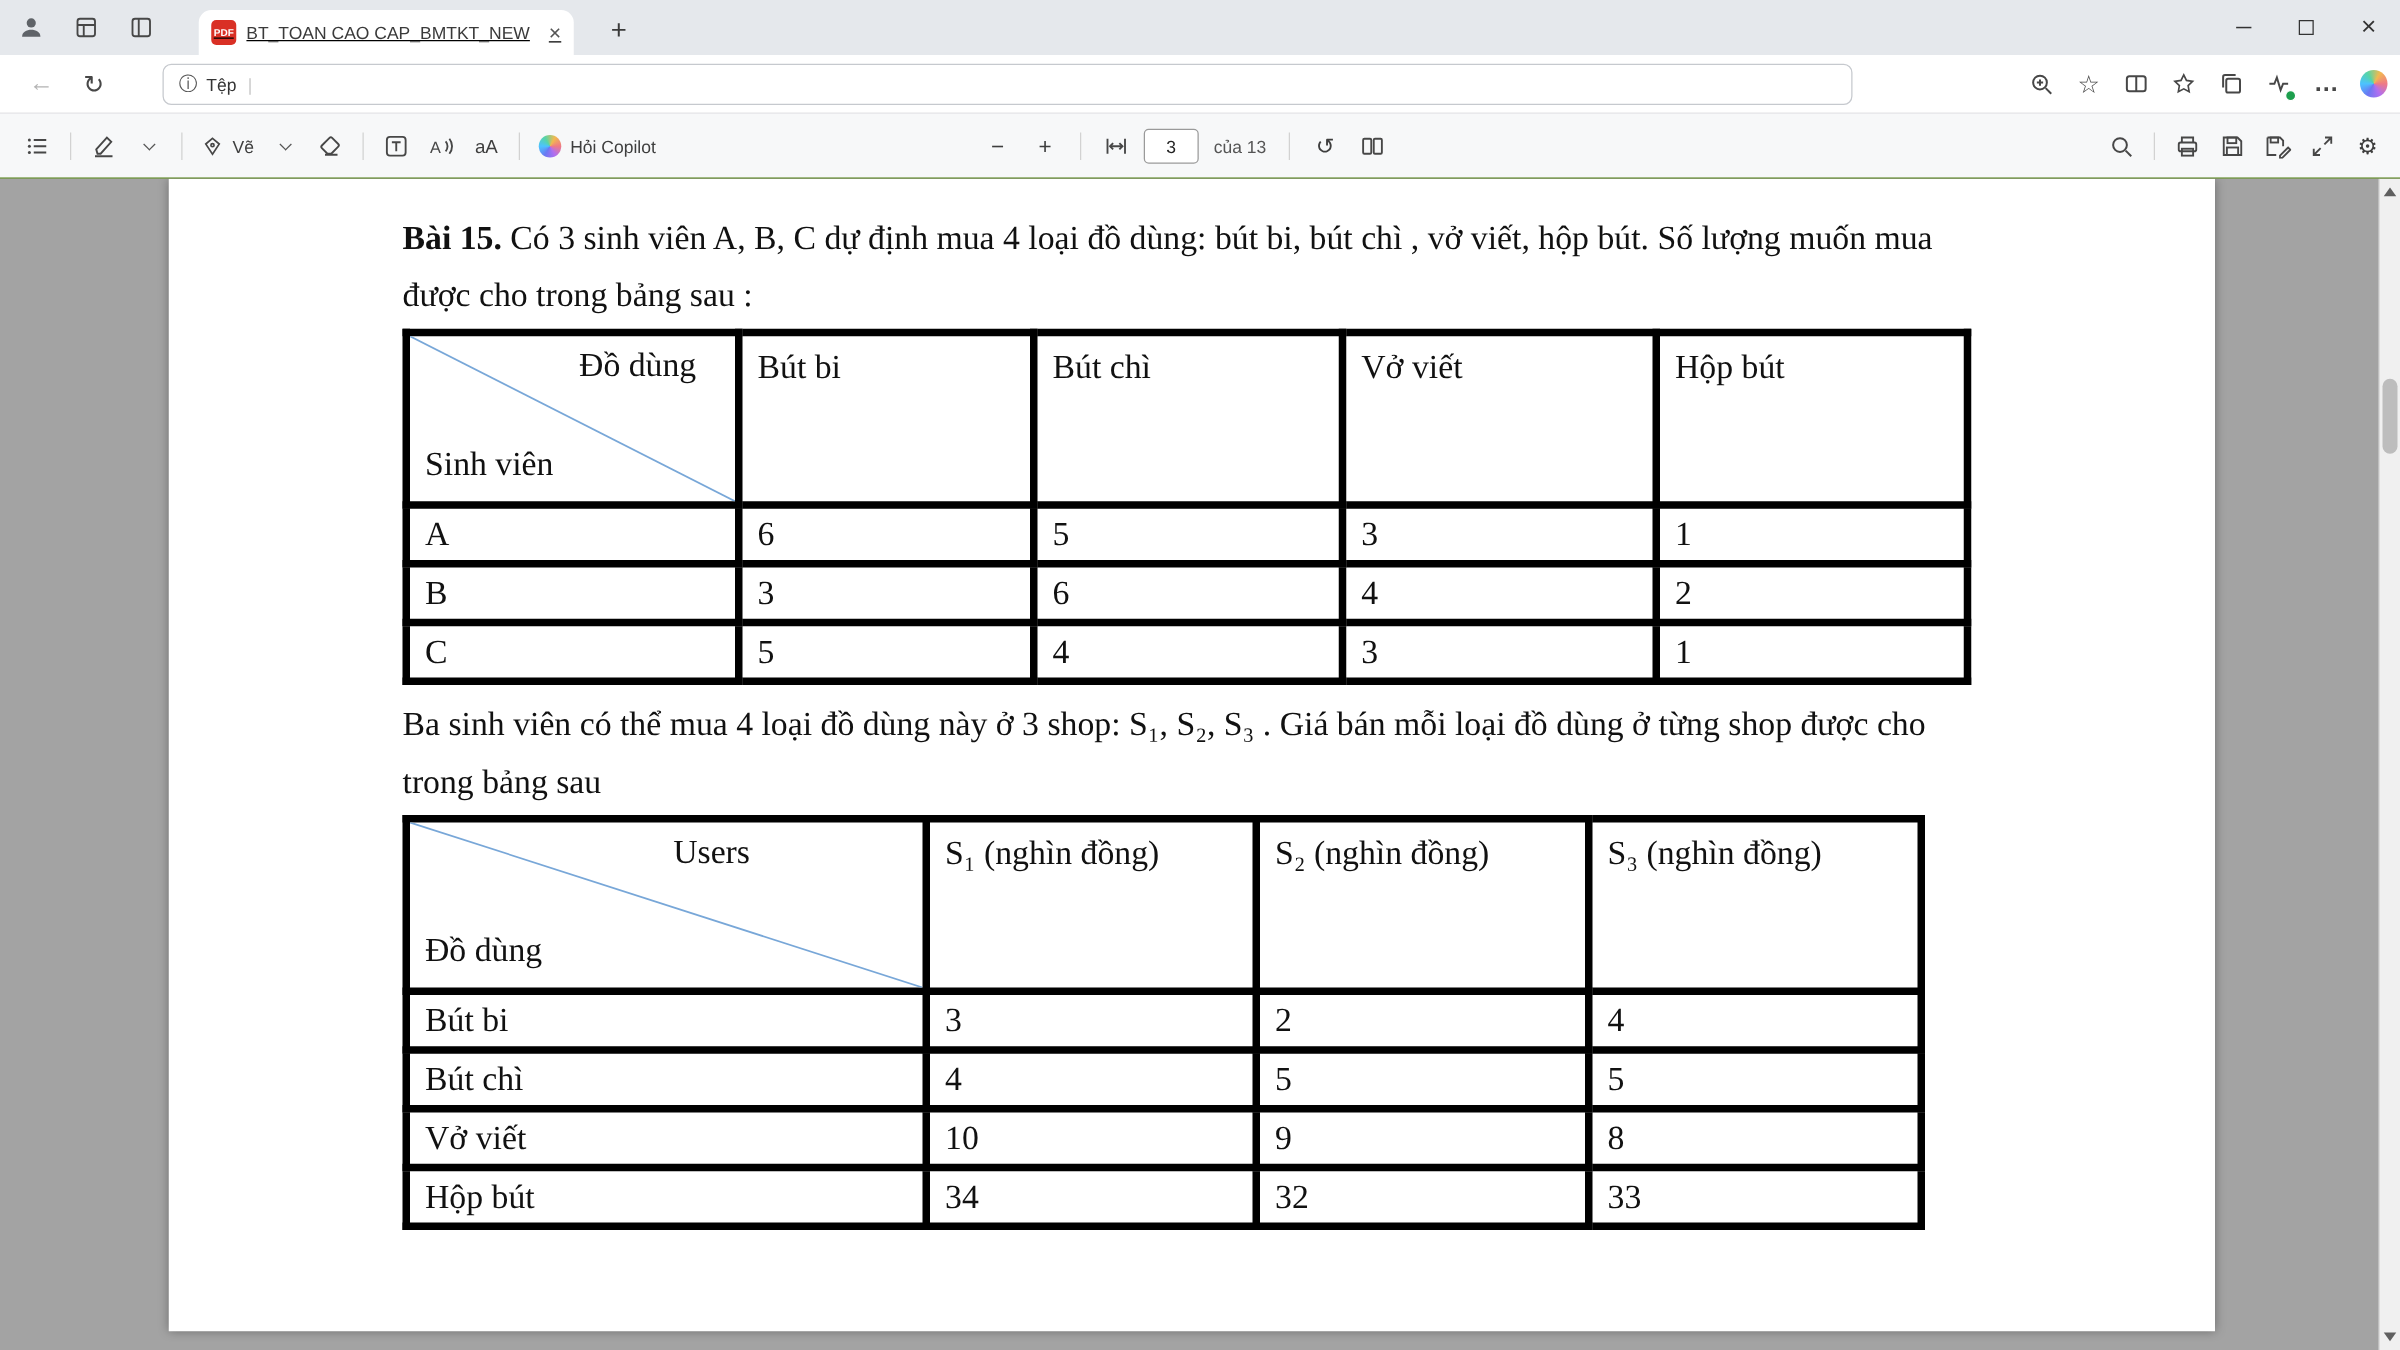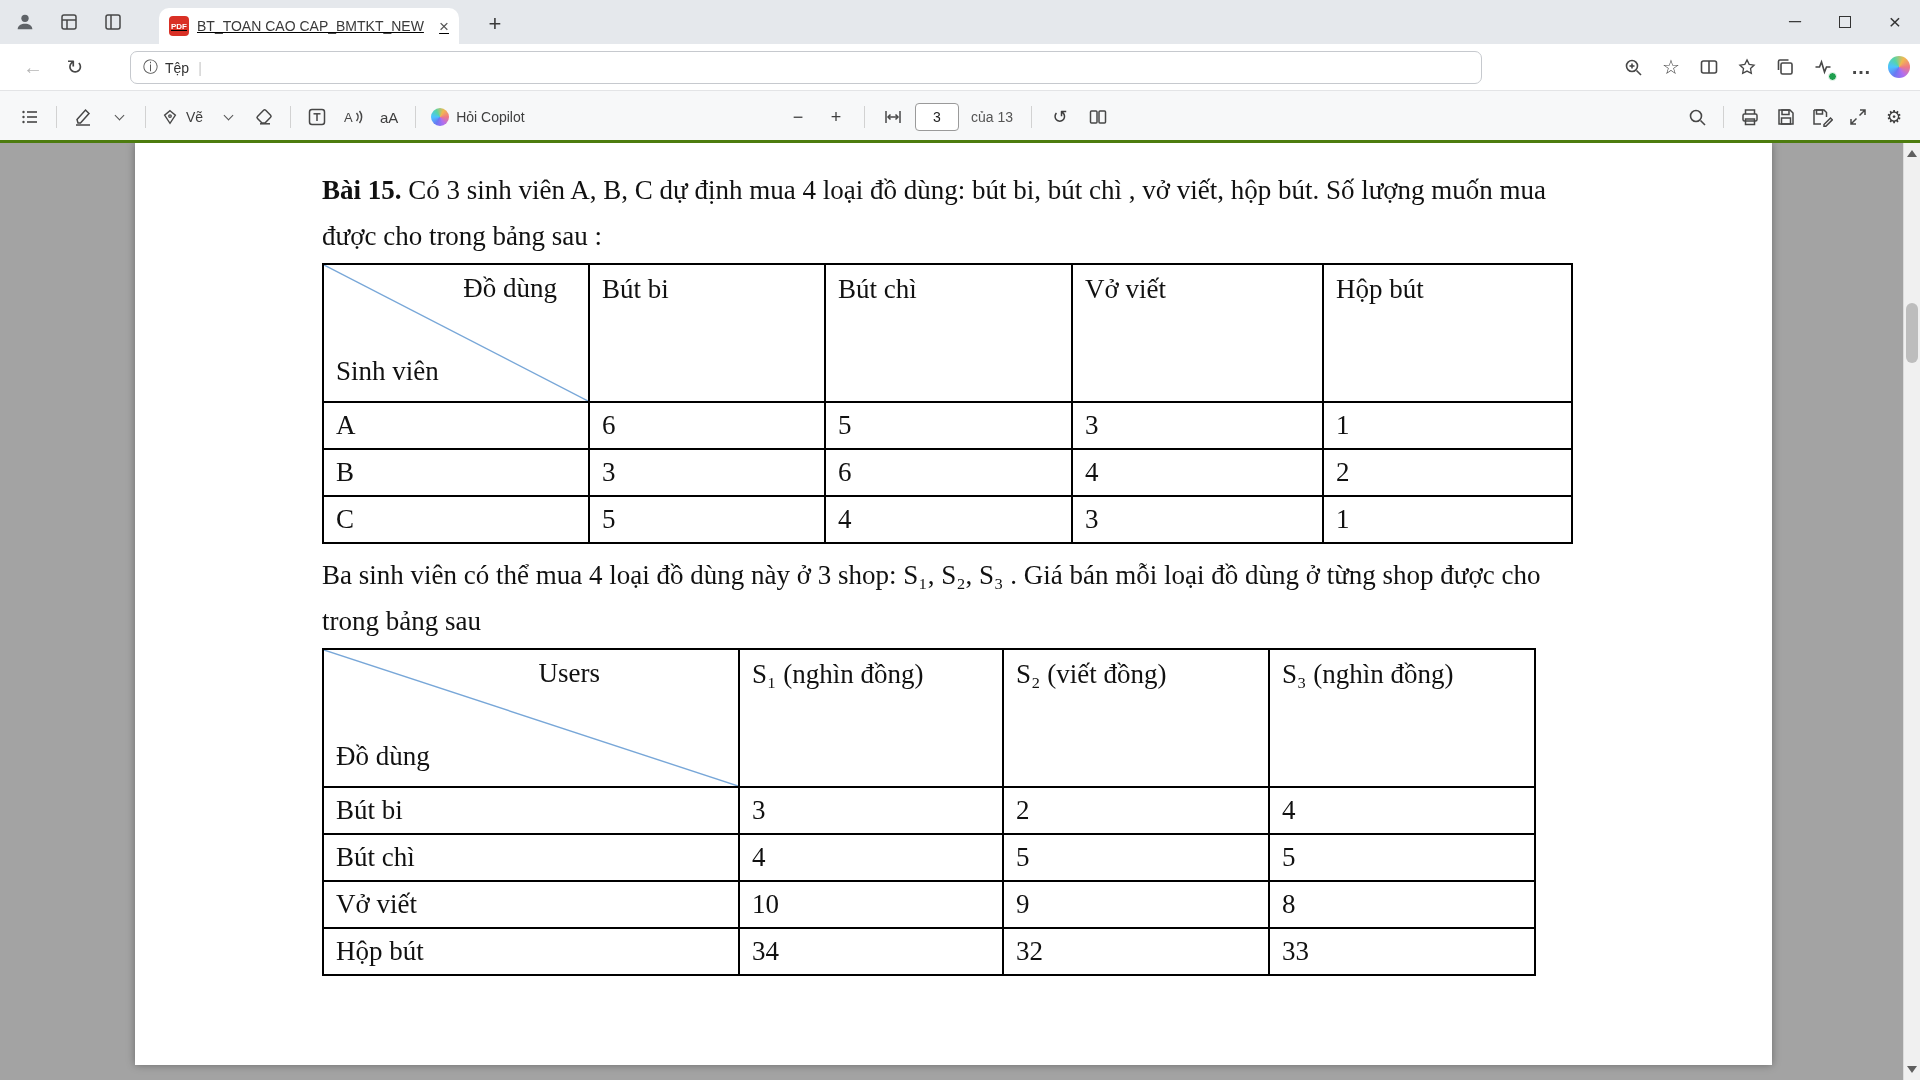--- a/index.html
+++ b/index.html
@@ -33,21 +33,21 @@
   .addr .sep{color:#c9c9c9;margin:0 9px;}
   .addr .url{color:#3c3c3c;white-space:nowrap;overflow:hidden;}
   .nav-right{position:absolute;right:4px;top:6px;display:flex;align-items:center;gap:4px;}
   .copilot-disc{width:22px;height:22px;border-radius:50%;
     background:conic-gradient(from 210deg,#6a78f2,#4cc3ff,#57d5a5,#f2b950,#ef7a85,#b16ef0,#6a78f2);}
   .badge-dot{position:absolute;right:3px;bottom:3px;width:9px;height:9px;border-radius:50%;
     background:#1d9f4e;border:1.5px solid #fff;}
   .rel{position:relative;}
 
   
-  .pdftoolbar{height:52px;background:#f7f8f9;border-bottom:3px solid #4d7c0f;position:relative;}
+  .pdftoolbar{height:52px;background:#f7f8f9;border-bottom:1px solid #4d7c0f;position:relative;}
   .tleft{position:absolute;left:14px;top:9px;display:flex;align-items:center;gap:4px;}
   .tcenter{position:absolute;left:782px;top:9px;display:flex;align-items:center;gap:6px;}
   .tright{position:absolute;right:10px;top:9px;display:flex;align-items:center;gap:4px;}
   .tdivider{width:1px;height:22px;background:#d2d2d2;margin:0 6px;}
   .tbtn{min-width:32px;height:34px;display:flex;align-items:center;justify-content:center;
     border:none;background:transparent;border-radius:6px;font-size:14px;color:#3e3e3e;gap:7px;padding:0 5px;}
   .chev{width:7px;height:7px;border-right:1.6px solid #555;border-bottom:1.6px solid #555;
     transform:rotate(45deg);display:inline-block;margin-top:-4px;}
   .pagebox{width:44px;height:28px;background:#fff;border:1px solid #9a9a9a;border-radius:4px;
     text-align:center;font-size:14px;color:#222;}
@@ -55,21 +55,21 @@
   .glyph18{font-size:18px;} .glyph20{font-size:20px;}
 
   
   .content{position:relative;height:937px;background:#a3a3a3;overflow:hidden;}
   .page{position:absolute;left:135px;top:0;width:1637px;height:922px;background:#fff;
     box-shadow:0 0 8px rgba(0,0,0,.35);}
   .doc{position:absolute;left:187px;top:24px;width:1268px;
     font-family:"Liberation Serif","DejaVu Serif",serif;font-size:27px;color:#111;line-height:46px;}
   .doc p{margin:0 0 4px 0;}
   .t{border-collapse:collapse;table-layout:fixed;margin:2px 0 8px 0;}
-  .t th,.t td{border:2px solid #000000;font-weight:normal;text-align:left;}
+  .t th,.t td{border:6px solid #000000;font-weight:normal;text-align:left;}
   .t thead tr{height:138px;}
   .t thead th{vertical-align:top;padding:4px 0 0 12px;line-height:40px;}
   .t tbody tr{height:47px;}
   .t tbody td{vertical-align:middle;padding:0 0 0 12px;line-height:normal;}
   .corner{position:relative;padding:0 !important;}
   .diag{position:absolute;left:0;top:0;width:100%;height:100%;}
   .ct,.cb{position:absolute;line-height:normal;white-space:nowrap;}
   .t1 .ct{top:8px;right:31px;}
   .t2 .ct{top:8px;right:138px;}
   .cb{left:12px;bottom:14px;}
@@ -372,21 +372,21 @@
           <thead>
             <tr>
               <th class="corner">
                 <svg class="diag" viewBox="0 0 100 100" preserveAspectRatio="none">
                   <line x1="0" y1="0" x2="100" y2="100" stroke-width="1.4" vector-effect="non-scaling-stroke" stroke="#78a7d8"></line>
                 </svg>
                 <span class="ct">Users</span>
                 <span class="cb">Đồ dùng</span>
               </th>
               <th>S₁ (nghìn đồng)</th>
-              <th>S₂ (viết đồng)</th>
+              <th>S₂ (nghìn đồng)</th>
               <th>S₃ (nghìn đồng)</th>
             </tr>
           </thead>
           <tbody>
             <tr>
               <td>Bút bi</td>
               <td>3</td>
               <td>2</td>
               <td>4</td>
             </tr>

